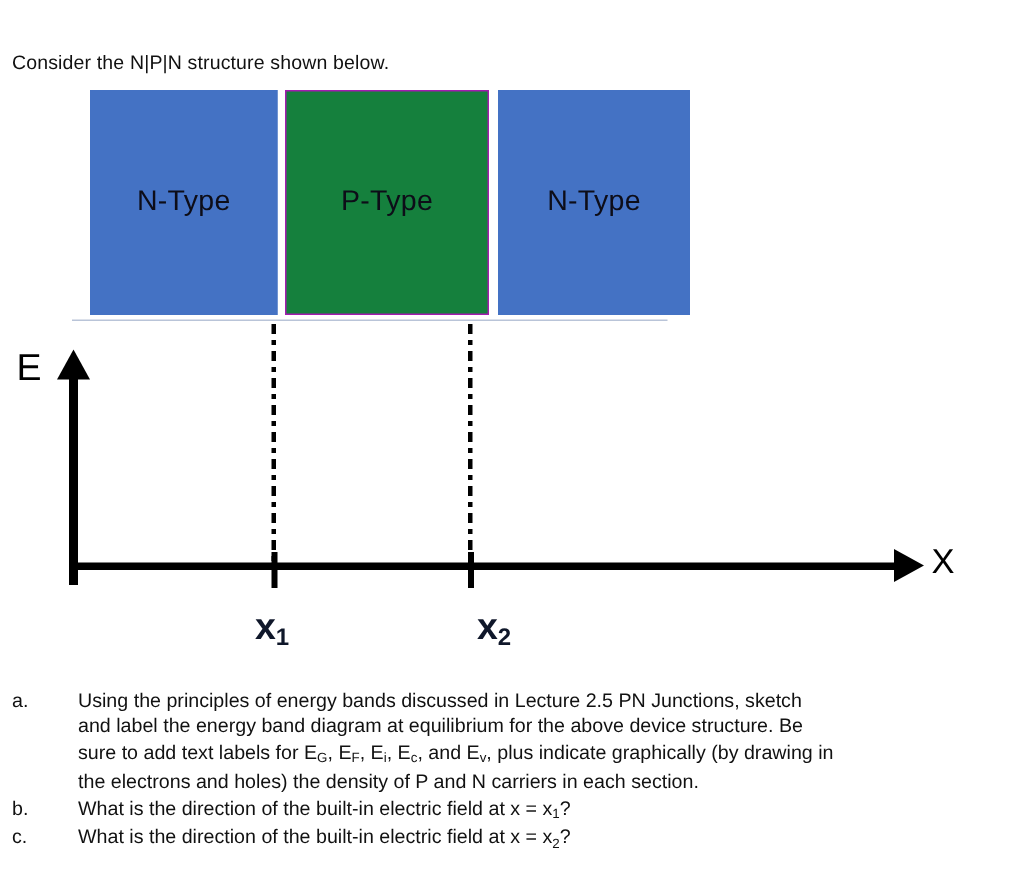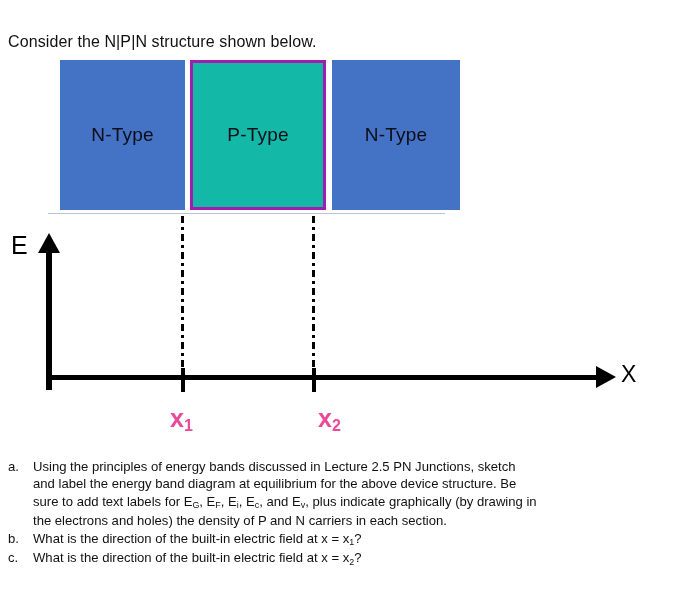--- a/index.html
+++ b/index.html
@@ -14,21 +14,21 @@
     font-family: "Liberation Sans", sans-serif;
     color: #000000;
     overflow: hidden;
   }
 
   
   #intro-text {
     position: absolute;
     left: 8px;
     top: 34px;
-    font-size: 16px;
+    font-size: 13px;
     line-height: 16px;
     letter-spacing: 0.1px;
     white-space: nowrap;
     color: #111111;
   }
 
   
   #device-row { position: absolute; left: 0; top: 0; width: 592px; height: 230px; }
 
   .block {
@@ -37,21 +37,21 @@
     height: 150px;
     box-sizing: border-box;
     display: flex;
     align-items: center;
     justify-content: center;
     font-size: 19px;
     letter-spacing: 0.2px;
     color: #0d0d18;
   }
   .block.n1 { left: 60px;  width: 125px; background: #4472C4; border: 1px solid #4472C4; }
-  .block.p  { left: 190px; width: 136px; background: #14b8a6; border: 3px solid #a21caf; }
+  .block.p  { left: 190px; width: 136px; background: #15803d; border: 1px solid #a21caf; }
   .block.n2 { left: 332px; width: 128px; background: #4472C4; border: 1px solid #4472C4; }
 
   
   #under-rule {
     position: absolute;
     left: 48px;
     top: 213px;
     width: 397px;
     height: 1px;
     background: #b9c4d8;
@@ -147,21 +147,21 @@
   }
   .x-tick.t1 { left: 181px; }
   .x-tick.t2 { left: 312px; }
 
   .tick-label {
     position: absolute;
     top: 405px;
     font-size: 25px;
     line-height: 26px;
     font-weight: 700;
-    color: #ec4899;
+    color: #0f172a;
     white-space: nowrap;
   }
   .tick-label sub {
     font-size: 0.64em;
     font-weight: 700;
     vertical-align: baseline;
     position: relative;
     bottom: -0.26em;
   }
   .tick-label.l1 { left: 170px; }
@@ -180,21 +180,21 @@
   .q-item {
     position: relative;
     padding-left: 33px;
     margin: 0;
   }
   .q-marker {
     position: absolute;
     left: 8px;
     top: 0;
   }
-  .q-text { display: block; }
+  .q-text { display: block; margin-left: 19px; }
   .q-text sub {
     font-size: 0.68em;
     vertical-align: baseline;
     position: relative;
     bottom: -0.28em;
   }
 </style>
 </head>
 <body>
 

